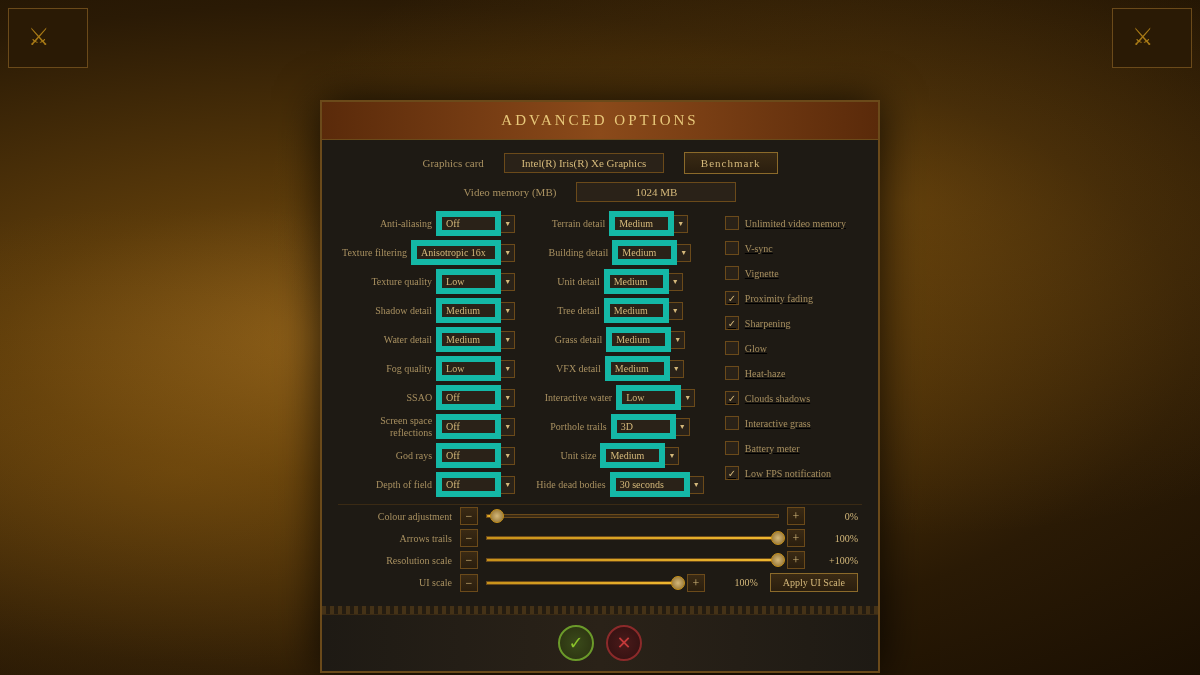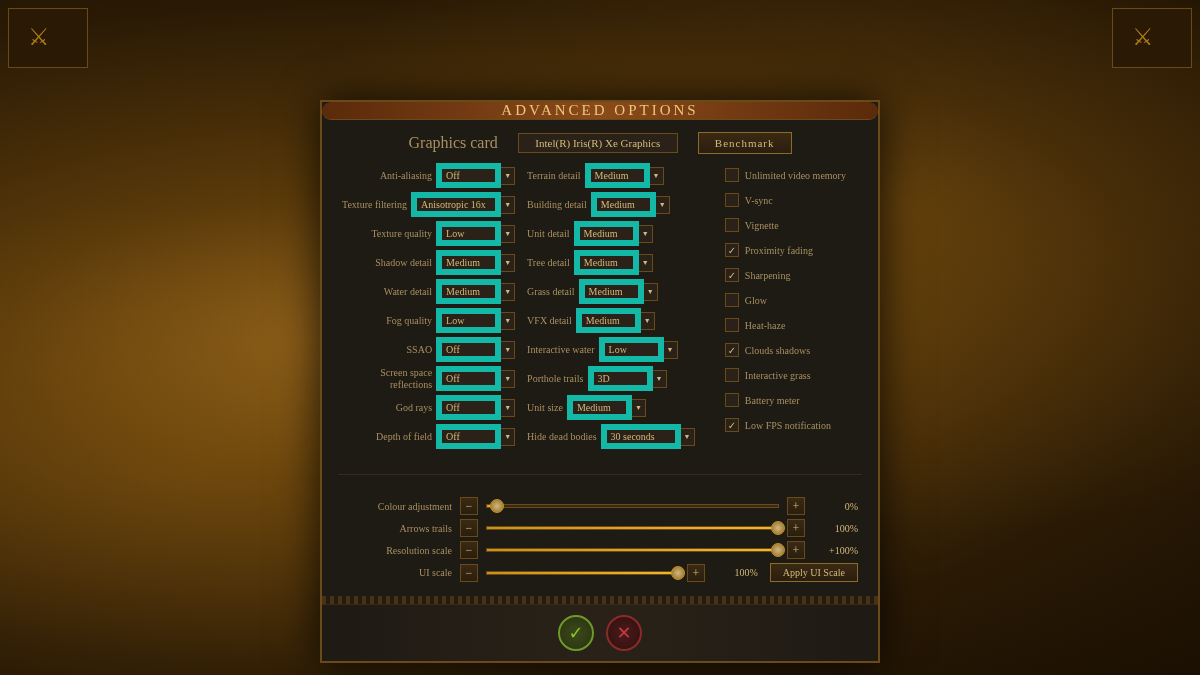--- a/index.html
+++ b/index.html
@@ -52,47 +52,46 @@
       left: 320px;
       width: 560px;
       background: #1e1a14;
       border: 2px solid #6b4a1a;
       z-index: 20;
       box-shadow: 0 0 40px rgba(0,0,0,0.8);
     }
 
     .dialog-title {
       background: linear-gradient(to right, #5a2a0a, #8b4a1a, #5a2a0a);
-      padding: 0 20px;
+      padding: 10px 20px;
       text-align: center;
       color: #e8c87a;
       font-size: 15px;
       letter-spacing: 3px;
       text-transform: uppercase;
       border-bottom: 1px solid #6b4a1a;
-      border-radius: 18px;
     }
 
     .dialog-body {
       padding: 12px 16px;
       background: #1e1a14;
     }
 
     
     .info-row {
       display: flex;
       align-items: center;
       justify-content: center;
       gap: 20px;
       margin-bottom: 8px;
     }
 
     .info-row .label {
       color: #a89060;
-      font-size: 16px;
+      font-size: 11px;
     }
 
     .info-value {
       background: #2a2218;
       border: 1px solid #6b4a1a;
       color: #d4b87a;
       font-size: 11px;
       padding: 3px 12px;
       min-width: 160px;
       text-align: center;
@@ -112,21 +111,21 @@
     .col { display: flex; flex-direction: column; gap: 2px; }
 
     .setting-row {
       display: flex;
       align-items: center;
       justify-content: flex-end;
       gap: 4px;
       padding: 1px 4px;
       min-height: 22px;
     }
-    .setting-row.mid { justify-content: flex-start; }
+    .setting-row.mid { justify-content: center; }
 
     .setting-label {
       color: #a89060;
       font-size: 10px;
       text-align: right;
       white-space: nowrap;
     }
 
     .setting-label.mid-label {
       text-align: right;
@@ -170,22 +169,22 @@
 
     .checkbox-label {
       color: #a89060;
       font-size: 10px;
       white-space: nowrap;
     }
 
     
     .sliders-section {
       border-top: 1px solid #3a2a14;
-      margin-top: 24px;
-      padding-top: 20px;
+      margin-top: 6px;
+      padding-top: 0;
     }
 
     .slider-row {
       display: flex;
       align-items: center;
       gap: 8px;
       padding: 2px 4px;
       min-height: 22px;
     }
 
@@ -358,20 +357,24 @@
   <div class="dialog-title">Advanced Options</div>
 
   <div class="dialog-body">
 
     <div class="info-row">
       <span class="label">Graphics card</span>
       <div class="info-value">Intel(R) Iris(R) Xe Graphics</div>
       <button class="benchmark-btn">Benchmark</button>
     </div>
 
+    <div class="info-row">
+      <span class="label">Video memory (MB)</span>
+      <div class="info-value">1024 MB</div>
+    </div>
 
     <div style="display:flex; gap:0; margin-top:6px;">
 
       <div class="col" style="flex:1.4;">
 
         <div class="setting-row">
           <span class="setting-label">Anti-aliasing</span>
           <div class="combined-select">
             <div class="select-box">Off</div>
             <div class="arr">▼</div>
@@ -527,21 +530,21 @@
 
         <div class="setting-row mid">
           <span class="setting-label mid-label">Hide dead bodies</span>
           <div class="combined-select">
             <div class="select-box" style="min-width:80px;">30 seconds</div>
             <div class="arr">▼</div>
           </div>
         </div>
       </div>
 
-      <div class="checkbox-col" style="flex:1; padding-top:2px;">
+      <div class="checkbox-col" style="flex:1; padding-top:2px;text-decoration:underline;">
         <div class="checkbox-row">
           <div class="checkbox"></div>
           <span class="checkbox-label">Unlimited video memory</span>
         </div>
         <div class="checkbox-row">
           <div class="checkbox"></div>
           <span class="checkbox-label">V-sync</span>
         </div>
         <div class="checkbox-row">
           <div class="checkbox"></div>

